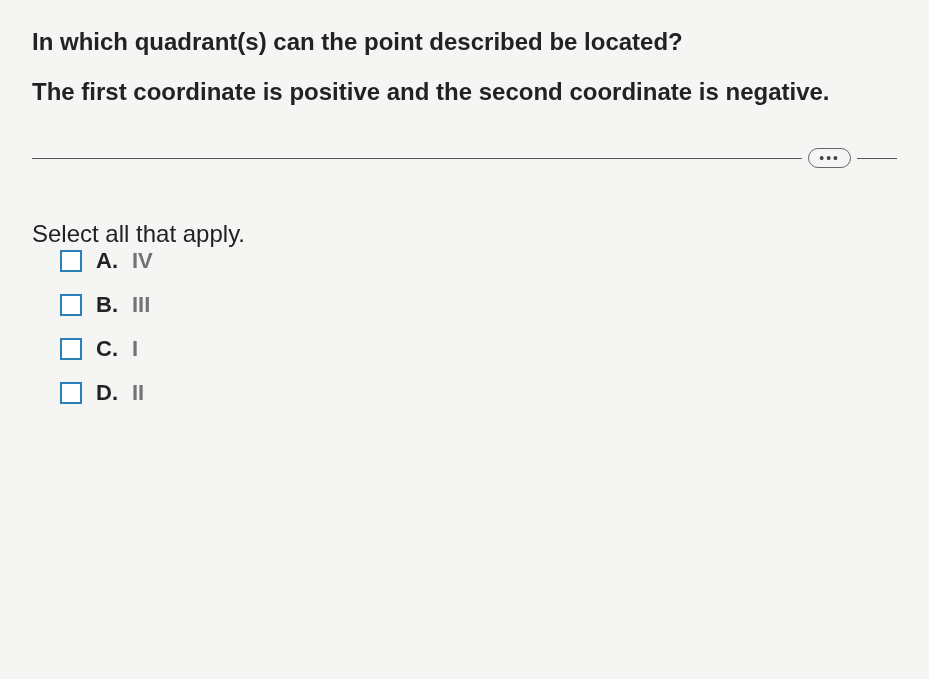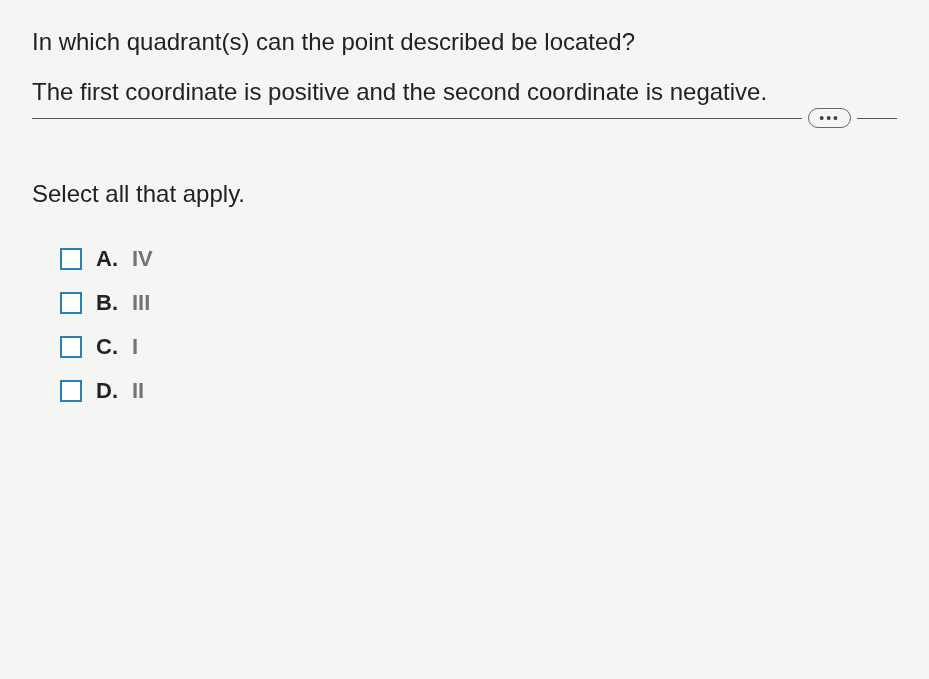--- a/index.html
+++ b/index.html
@@ -26,26 +26,27 @@
     .content {
       padding: 28px 32px 32px 32px;
       background: #f5f5f3;
       min-height: 100%;
       position: relative;
     }
     .question-line1 {
       font-size: 24px;
       color: #222;
       margin-bottom: 22px;
-      font-weight: 400;
+      font-weight: 700;
     }
     .question-line2 {
       font-size: 24px;
       color: #222;
-      font-weight: 400;
+      margin-bottom: 40px;
+      font-weight: 700;
     }
     .divider-wrap {
       position: relative;
       margin-bottom: 50px;
       height: 24px;
       display: flex;
       align-items: center;
     }
     .divider-line {
       flex: 1;
@@ -69,21 +70,20 @@
       height: 20px;
     }
     .divider-line-right {
       width: 40px;
       height: 1px;
       background: #555;
     }
     .instruction {
       font-size: 24px;
       color: #222;
-      margin-bottom: 38px;
       font-weight: 400;
     }
     .options {
       padding-left: 28px;
     }
     .option-row {
       display: flex;
       align-items: center;
       margin-bottom: 18px;
       cursor: pointer;

